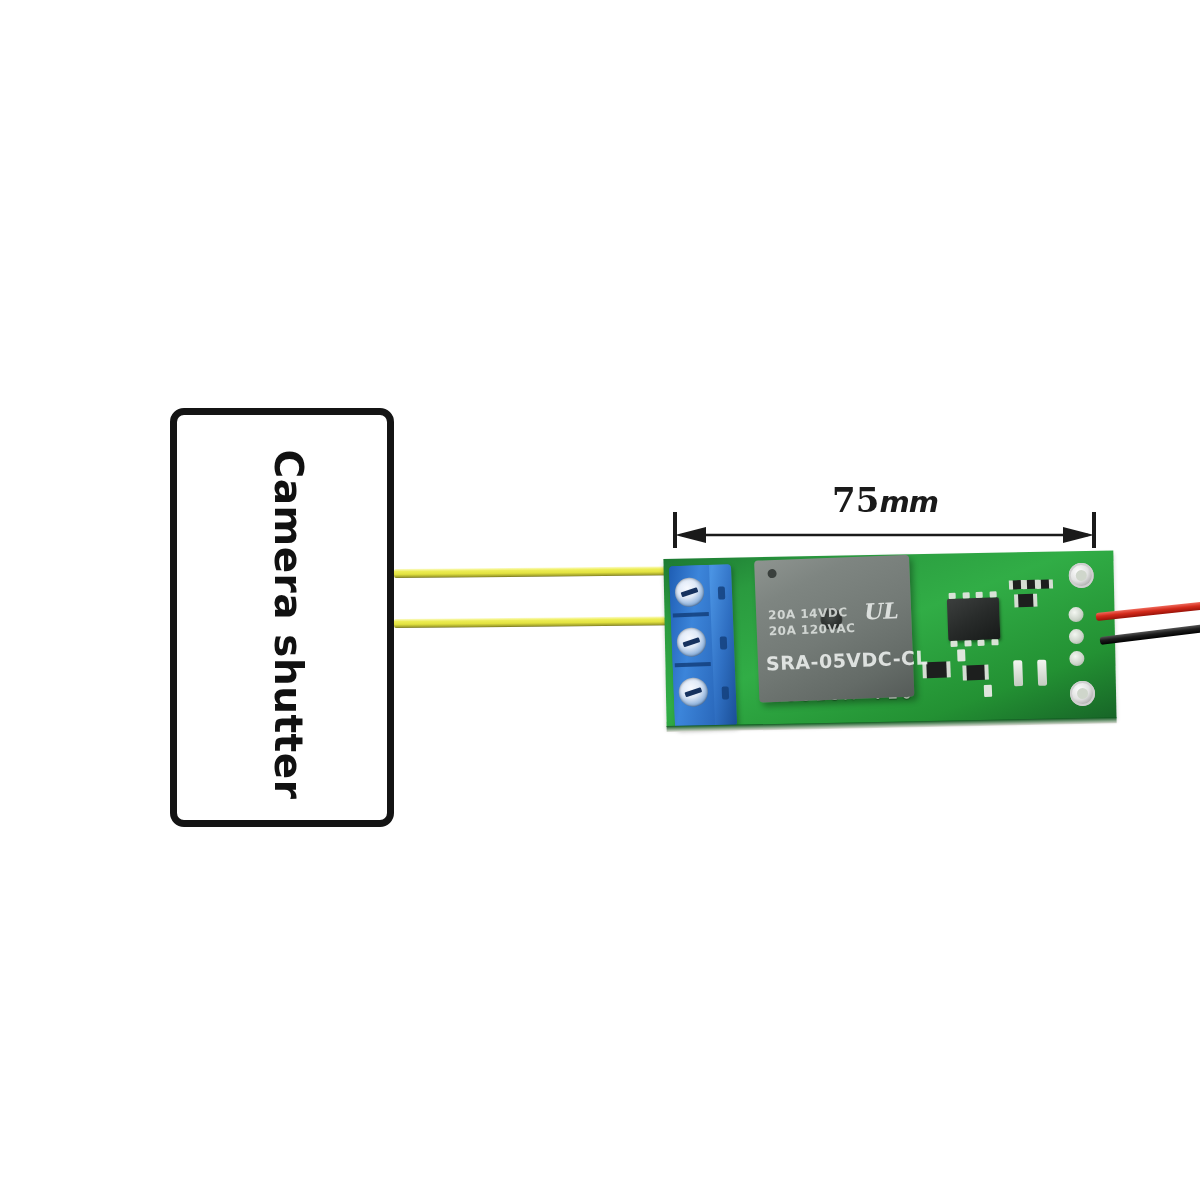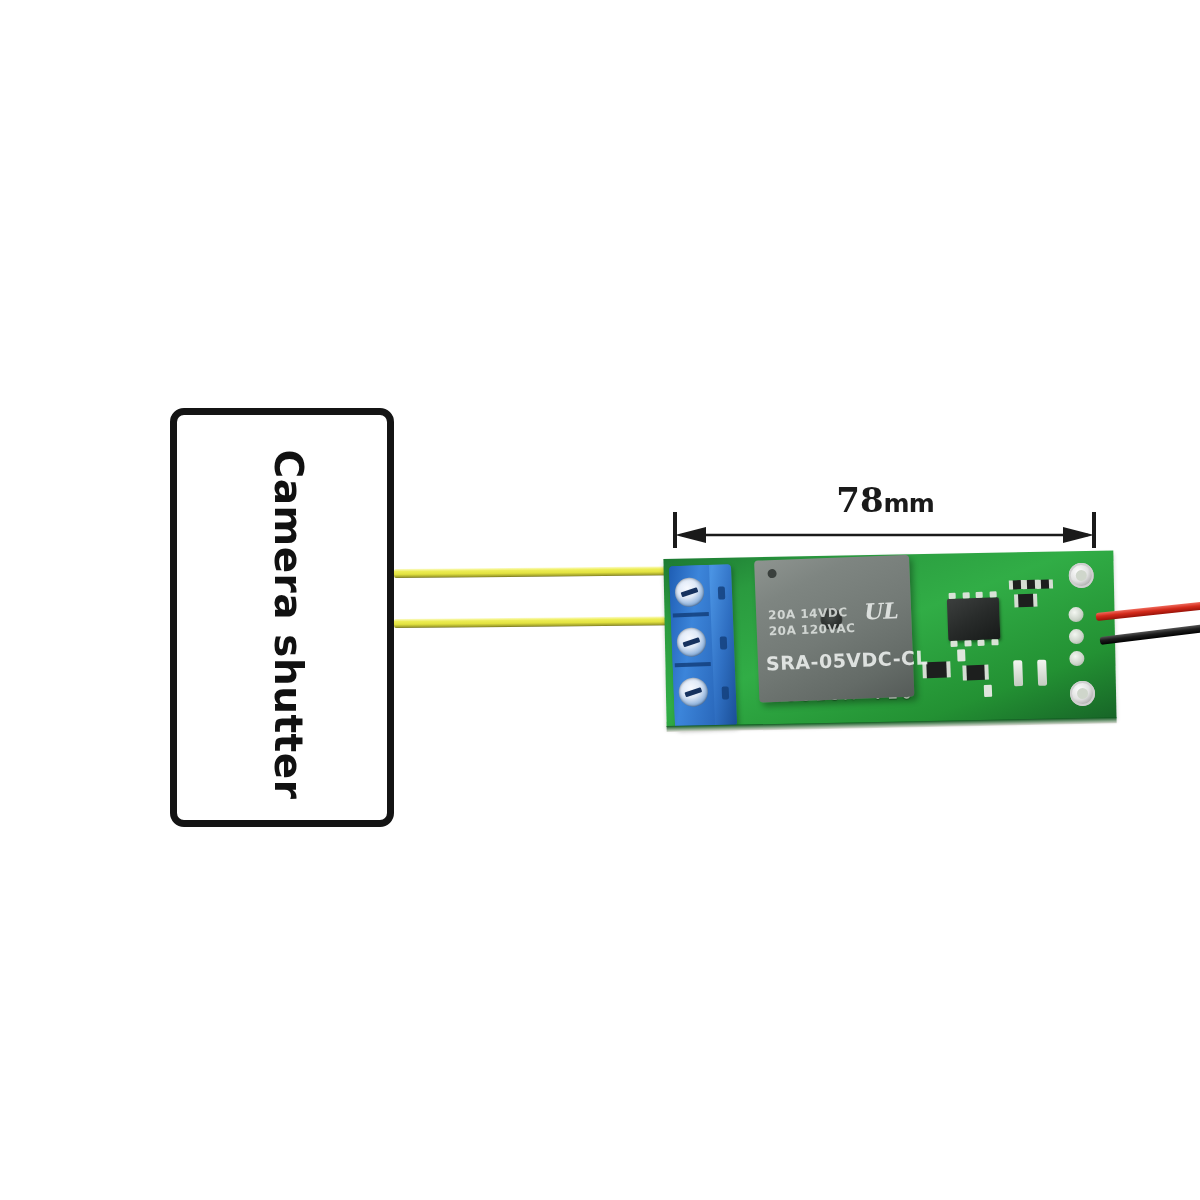--- a/index.html
+++ b/index.html
@@ -83,23 +83,24 @@
     text-align: center;
     font-family: "DejaVu Serif", serif;
     font-weight: bold;
     font-size: 34px;
     color: #1a1a1a;
     letter-spacing: 0px;
     user-select: none;
   }
   #dim-label .unit {
     font-family: "DejaVu Sans", sans-serif;
-    font-size: 25px;
+    font-size: 29px;
     font-weight: bold;
     letter-spacing: -1px;
+    font-style: italic;
   }
   #dim-line-svg {
     position: absolute;
     left: 660px;
     top: 508px;
     width: 450px;
     height: 46px;
   }
 
   
@@ -389,21 +390,21 @@
 <div id="stage">
 
   <div id="shutter-box">
     <div id="shutter-label">Camera shutter</div>
   </div>
 
   <div class="wire-yellow" id="wire-yellow-top"></div>
   <div class="wire-yellow" id="wire-yellow-bottom"></div>
 
   <div id="dim-label">
-    <span>78</span><span class="unit">mm</span>
+    <span>75</span><span class="unit">mm</span>
   </div>
 
   <svg id="dim-line-svg" viewBox="0 0 450 46" xmlns="http://www.w3.org/2000/svg">
 
     <line x1="15" y1="4" x2="15" y2="40" stroke="#1a1a1a" stroke-width="4"></line>
 
     <line x1="434" y1="4" x2="434" y2="40" stroke="#1a1a1a" stroke-width="4"></line>
 
     <line x1="22" y1="27" x2="428" y2="27" stroke="#1a1a1a" stroke-width="2.5"></line>
 

